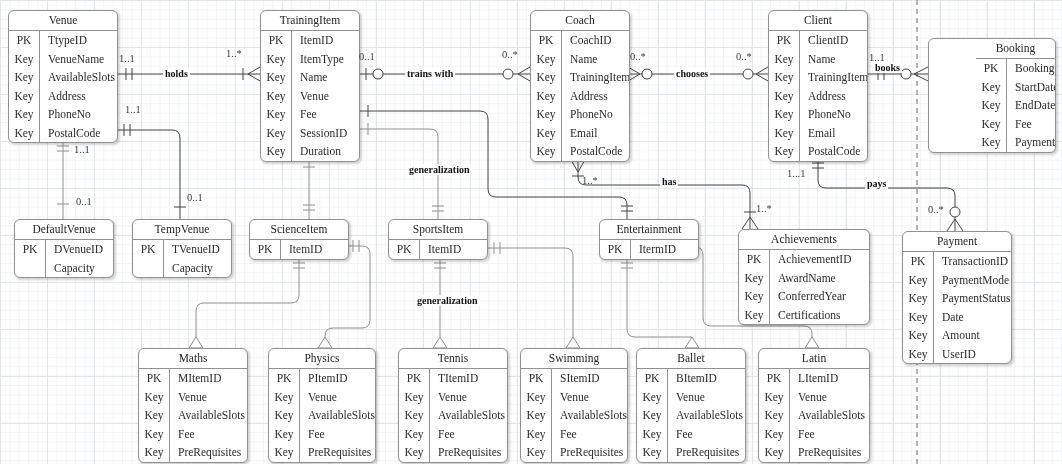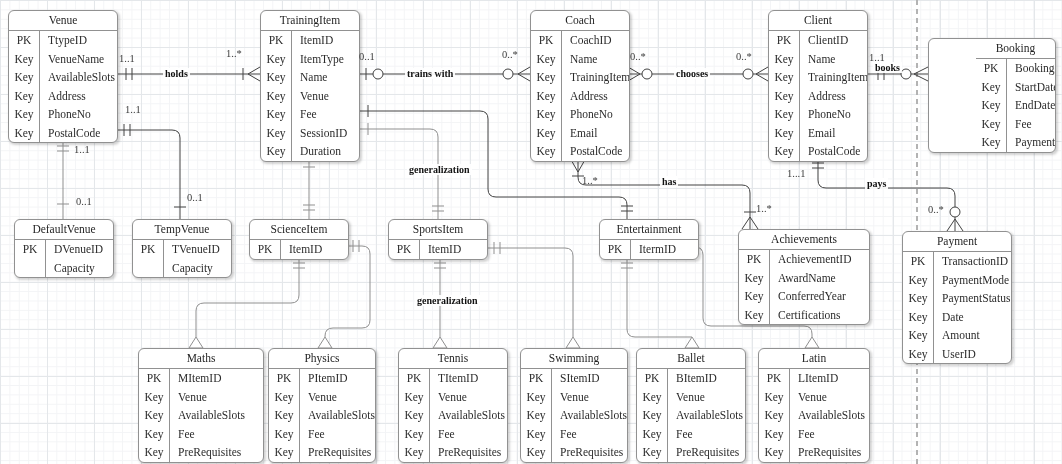--- a/index.html
+++ b/index.html
@@ -381,21 +381,21 @@
       </div>
       <div class="entity-row">
         <span class="cell-key">Key</span>
         <span class="cell-val">Amount</span>
       </div>
       <div class="entity-row">
         <span class="cell-key">Key</span>
         <span class="cell-val">UserID</span>
       </div>
     </div>
-    <div class="entity" style="left: 138px; top: 348px; width: 126px;">
+    <div class="entity" style="left: 138px; top: 348px; width: 110px;">
       <div class="entity-title">Maths</div>
       <div class="entity-row">
         <span class="cell-key">PK</span>
         <span class="cell-val">MItemID</span>
       </div>
       <div class="entity-row">
         <span class="cell-key">Key</span>
         <span class="cell-val">Venue</span>
       </div>
       <div class="entity-row">

